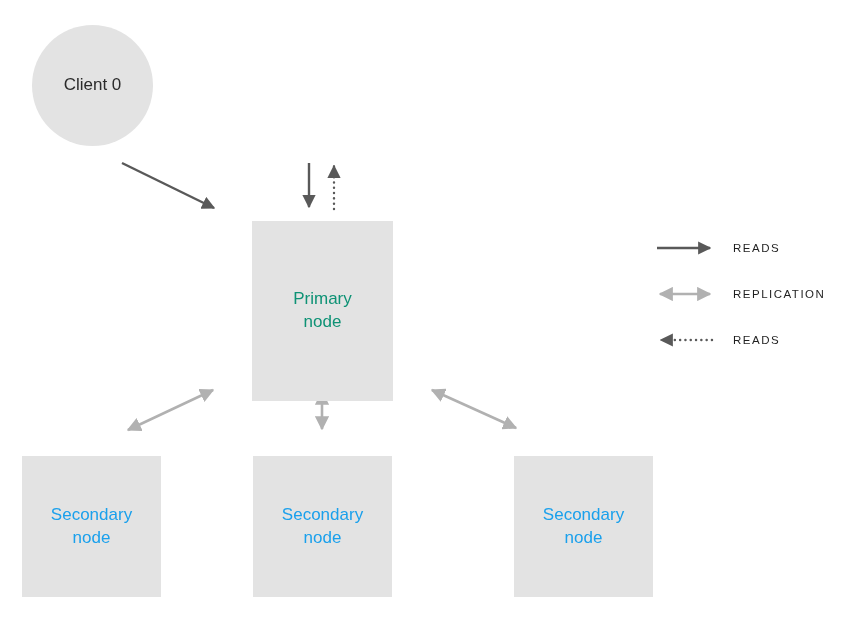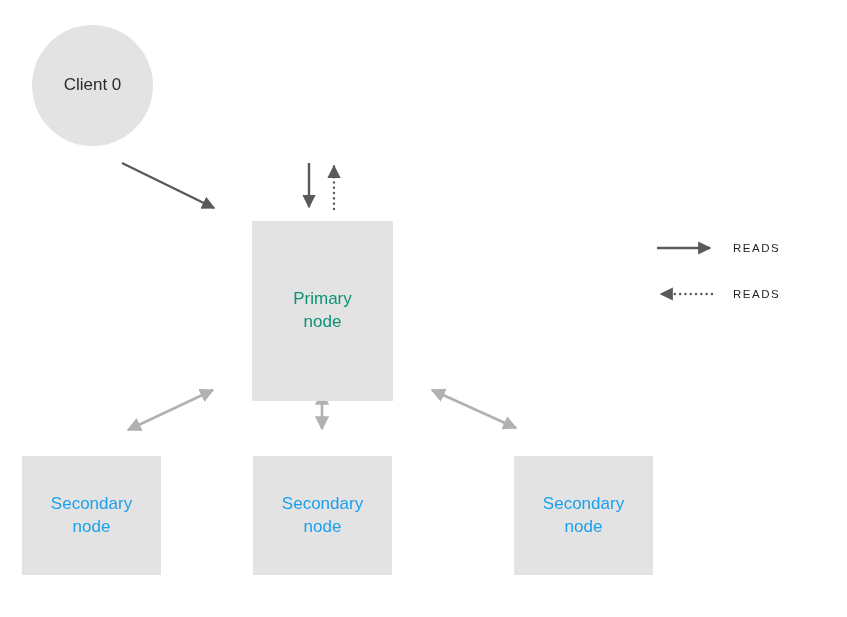--- a/index.html
+++ b/index.html
@@ -40,21 +40,21 @@
     width:121px;height:121px;
     border-radius:50%;
     color:var(--client-text);
   }
   .square{white-space:pre-line;}
   .primary{
     left:252px;top:221px;width:141px;height:180px;
     color:var(--primary-text);
   }
   .secondary{
-    width:139px;height:119px;
+    width:139px;height:141px;
     color:var(--secondary-text);
   }
   .legend{
     position:absolute;left:655px;top:240px;
   }
   .legend-row{
     display:flex;align-items:center;
     height:16px;
     margin-bottom:30px;
   }
@@ -120,19 +120,25 @@
 
   <div class="legend">
     <div class="legend-row">
       <svg class="legend-arrow" width="64" height="16" viewBox="0 0 64 16">
         <line x1="2" y1="8" x2="55" y2="8" class="ln-dark" stroke-width="2.4" marker-end="url(#head-dark)"></line>
       </svg>
       <span class="legend-label">READS</span>
     </div>
     <div class="legend-row">
       <svg class="legend-arrow" width="64" height="16" viewBox="0 0 64 16">
+        <line x1="5" y1="8" x2="55" y2="8" class="ln-light" stroke-width="2.6" marker-start="url(#head-light)" marker-end="url(#head-light)"></line>
+      </svg>
+      <span class="legend-label">REPLICATION</span>
+    </div>
+    <div class="legend-row">
+      <svg class="legend-arrow" width="64" height="16" viewBox="0 0 64 16">
         <line x1="57" y1="8" x2="6" y2="8" class="ln-dark" stroke-width="2.4" stroke-linecap="round" stroke-dasharray="0.1 5.2" marker-end="url(#head-dark)"></line>
       </svg>
       <span class="legend-label">READS</span>
     </div>
   </div>
 
 </div>
 
 </body></html>

